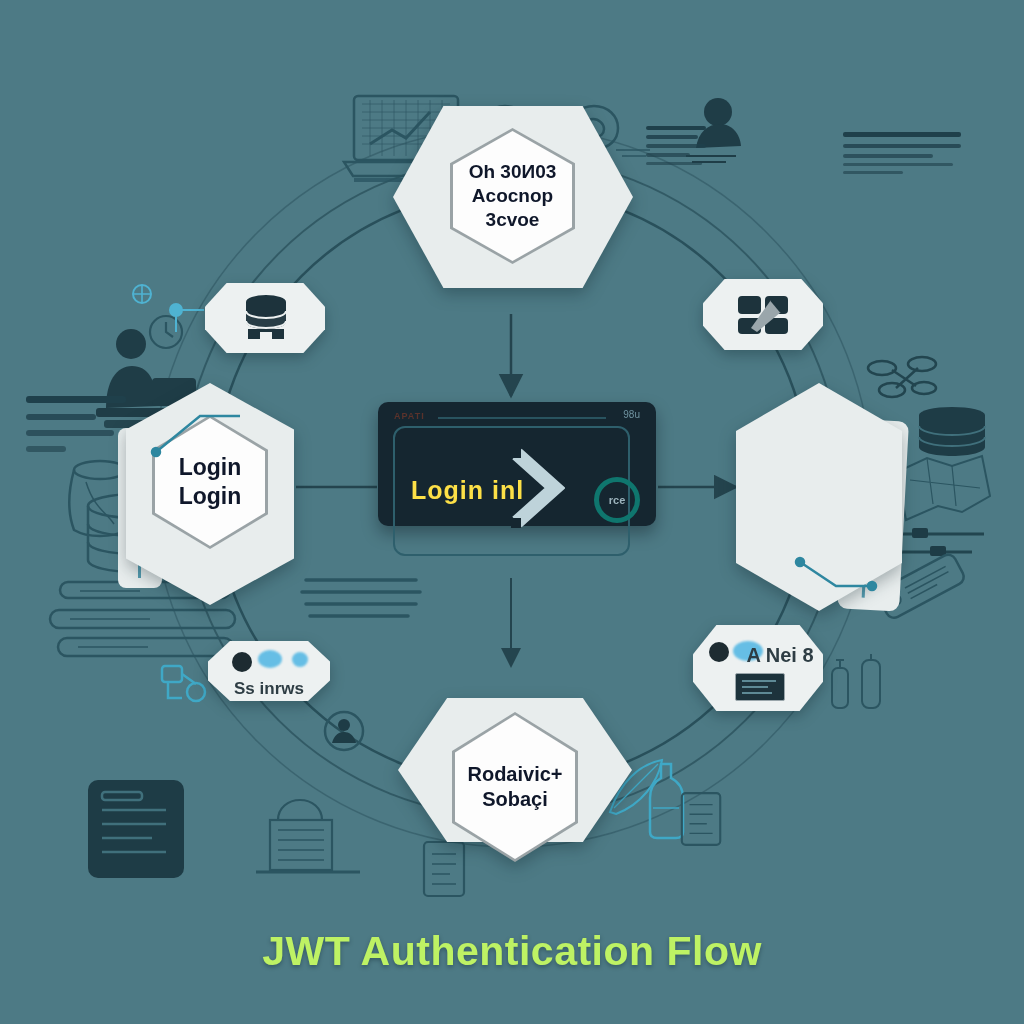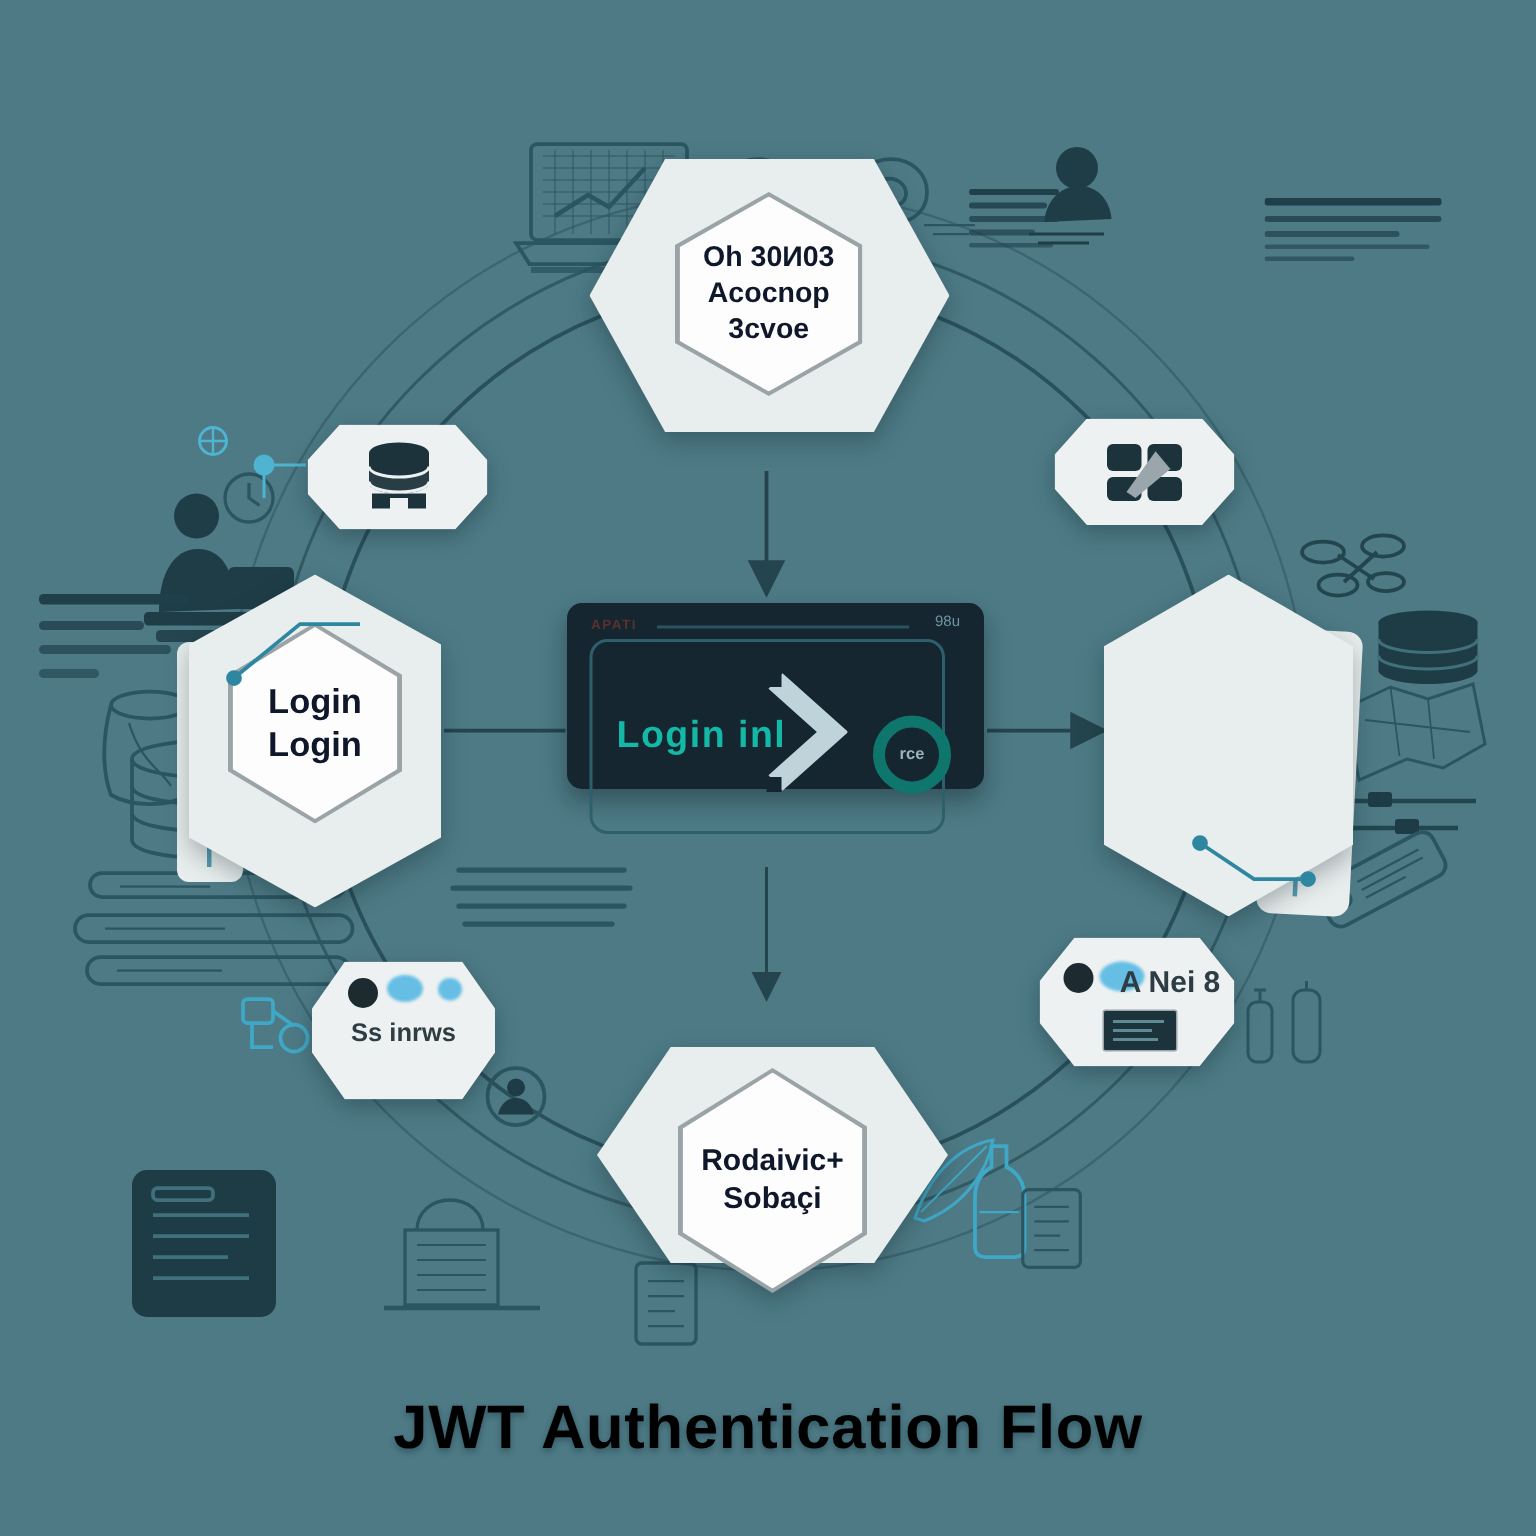--- a/index.html
+++ b/index.html
@@ -23,21 +23,21 @@
   .badge{
     background:#edf1f1;
     clip-path:polygon(18% 0,82% 0,100% 34%,100% 66%,82% 100%,18% 100%,0 66%,0 34%);
   }
   .badge-wrap{filter:drop-shadow(0 5px 7px rgba(8,28,34,.3))}
   .badge-text{position:absolute;left:0;right:0;text-align:center;color:#2e3d44;font-weight:700}
   .blob{background:#58b9e4;border-radius:50%;filter:blur(1.2px);opacity:.9}
   .avatar{background:#1d2b31;border-radius:50%}
   .title{
     left:0;right:0;top:928px;text-align:center;
-    font-size:41px;font-weight:700;color:#000000;letter-spacing:.5px;
+    font-size:41px;font-weight:700;color:#bef264;letter-spacing:.5px;
     text-shadow:0 2px 4px rgba(10,30,36,.35);
   }
 </style>
 </head>
 <body>
 
 <svg class="abs" style="left:0;top:0;z-index:1" width="1024" height="1024" viewBox="0 0 1024 1024">
   <defs>
     <marker id="ah" markerWidth="12" markerHeight="12" refX="9" refY="5" orient="auto">
       <path d="M0 0L10 5L0 10z" fill="#24444e"></path>
@@ -370,27 +370,27 @@
       <div>Sobaçi</div>
     </div>
   </div>
 </div>
 
 <div class="abs" style="left:378px;top:402px;width:278px;height:124px;background:#152630;border-radius:10px;z-index:4;box-shadow:0 8px 16px rgba(5,15,20,.35)">
   <div class="abs" style="left:16px;top:9px;font-size:9px;font-weight:700;color:#5a322b;letter-spacing:1px">APATI</div>
   <div class="abs" style="left:60px;top:15px;width:168px;height:2px;background:#2e5f6c;opacity:.8"></div>
   <div class="abs" style="right:16px;top:7px;font-size:10px;color:#6f93a0">98u</div>
   <div class="abs" style="left:15px;top:24px;width:233px;height:126px;border:2px solid #2e5f6c;border-radius:12px"></div>
-  <div class="abs" style="left:33px;top:74px;font-size:25px;font-weight:600;color:#14b8a6;letter-spacing:1px">Login inl</div>
+  <div class="abs" style="left:33px;top:74px;font-size:25px;font-weight:600;color:#fde047;letter-spacing:1px">Login inl</div>
   <svg class="abs" style="left:131px;top:44px" width="56" height="84" viewBox="0 0 56 84">
     <path d="M8 8l38 34L8 76" fill="none" stroke="#bed3da" stroke-width="14"></path>
     <rect x="2" y="2" width="10" height="10" fill="#152630"></rect>
     <rect x="2" y="72" width="10" height="10" fill="#152630"></rect>
   </svg>
-  <div class="abs" style="left:204px;top:75px;width:36px;height:36px;border:8px solid #0f766e;border-radius:50%;display:flex;align-items:center;justify-content:center">
+  <div class="abs" style="left:216px;top:75px;width:36px;height:36px;border:5px solid #0f766e;border-radius:50%;display:flex;align-items:center;justify-content:center">
     <span style="color:#9cb3bc;font-size:11px;font-weight:700">rce</span>
   </div>
 </div>
 
 <div class="abs badge-wrap" style="left:205px;top:283px;width:120px;height:70px;z-index:5">
   <div class="abs badge" style="left:0;top:0;right:0;bottom:0"></div>
   <svg class="abs" style="left:35px;top:10px" width="52" height="50" viewBox="0 0 52 50">
     <g fill="#1d333c">
       <ellipse cx="26" cy="9" rx="20" ry="7"></ellipse>
       <path d="M6 9v9c0 4 9 7 20 7s20-3 20-7V9z"></path>
@@ -408,21 +408,21 @@
       <rect x="1" y="6" width="23" height="18" rx="4"></rect>
       <rect x="1" y="28" width="23" height="16" rx="4"></rect>
       <rect x="28" y="6" width="23" height="18" rx="4"></rect>
       <rect x="28" y="28" width="23" height="16" rx="4"></rect>
     </g>
     <path d="M14 38L34 10l10 12-24 20z" fill="#9aa6ab"></path>
     <path d="M34 10l10 12" stroke="#1d333c" stroke-width="2"></path>
   </svg>
 </div>
 
-<div class="abs badge-wrap" style="left:208px;top:641px;width:122px;height:92px;z-index:5">
+<div class="abs badge-wrap" style="left:208px;top:641px;width:122px;height:60px;z-index:5">
   <div class="abs badge" style="left:0;top:0;right:0;bottom:0"></div>
   <div class="abs avatar" style="left:24px;top:11px;width:20px;height:20px"></div>
   <div class="abs blob" style="left:50px;top:9px;width:24px;height:18px"></div>
   <div class="abs blob" style="left:84px;top:11px;width:16px;height:15px"></div>
   <div class="badge-text" style="top:38px;font-size:17px">Ss inrws</div>
 </div>
 
 <div class="abs badge-wrap" style="left:693px;top:625px;width:130px;height:86px;z-index:5">
   <div class="abs badge" style="left:0;top:0;right:0;bottom:0"></div>
   <div class="abs avatar" style="left:16px;top:17px;width:20px;height:20px"></div>

